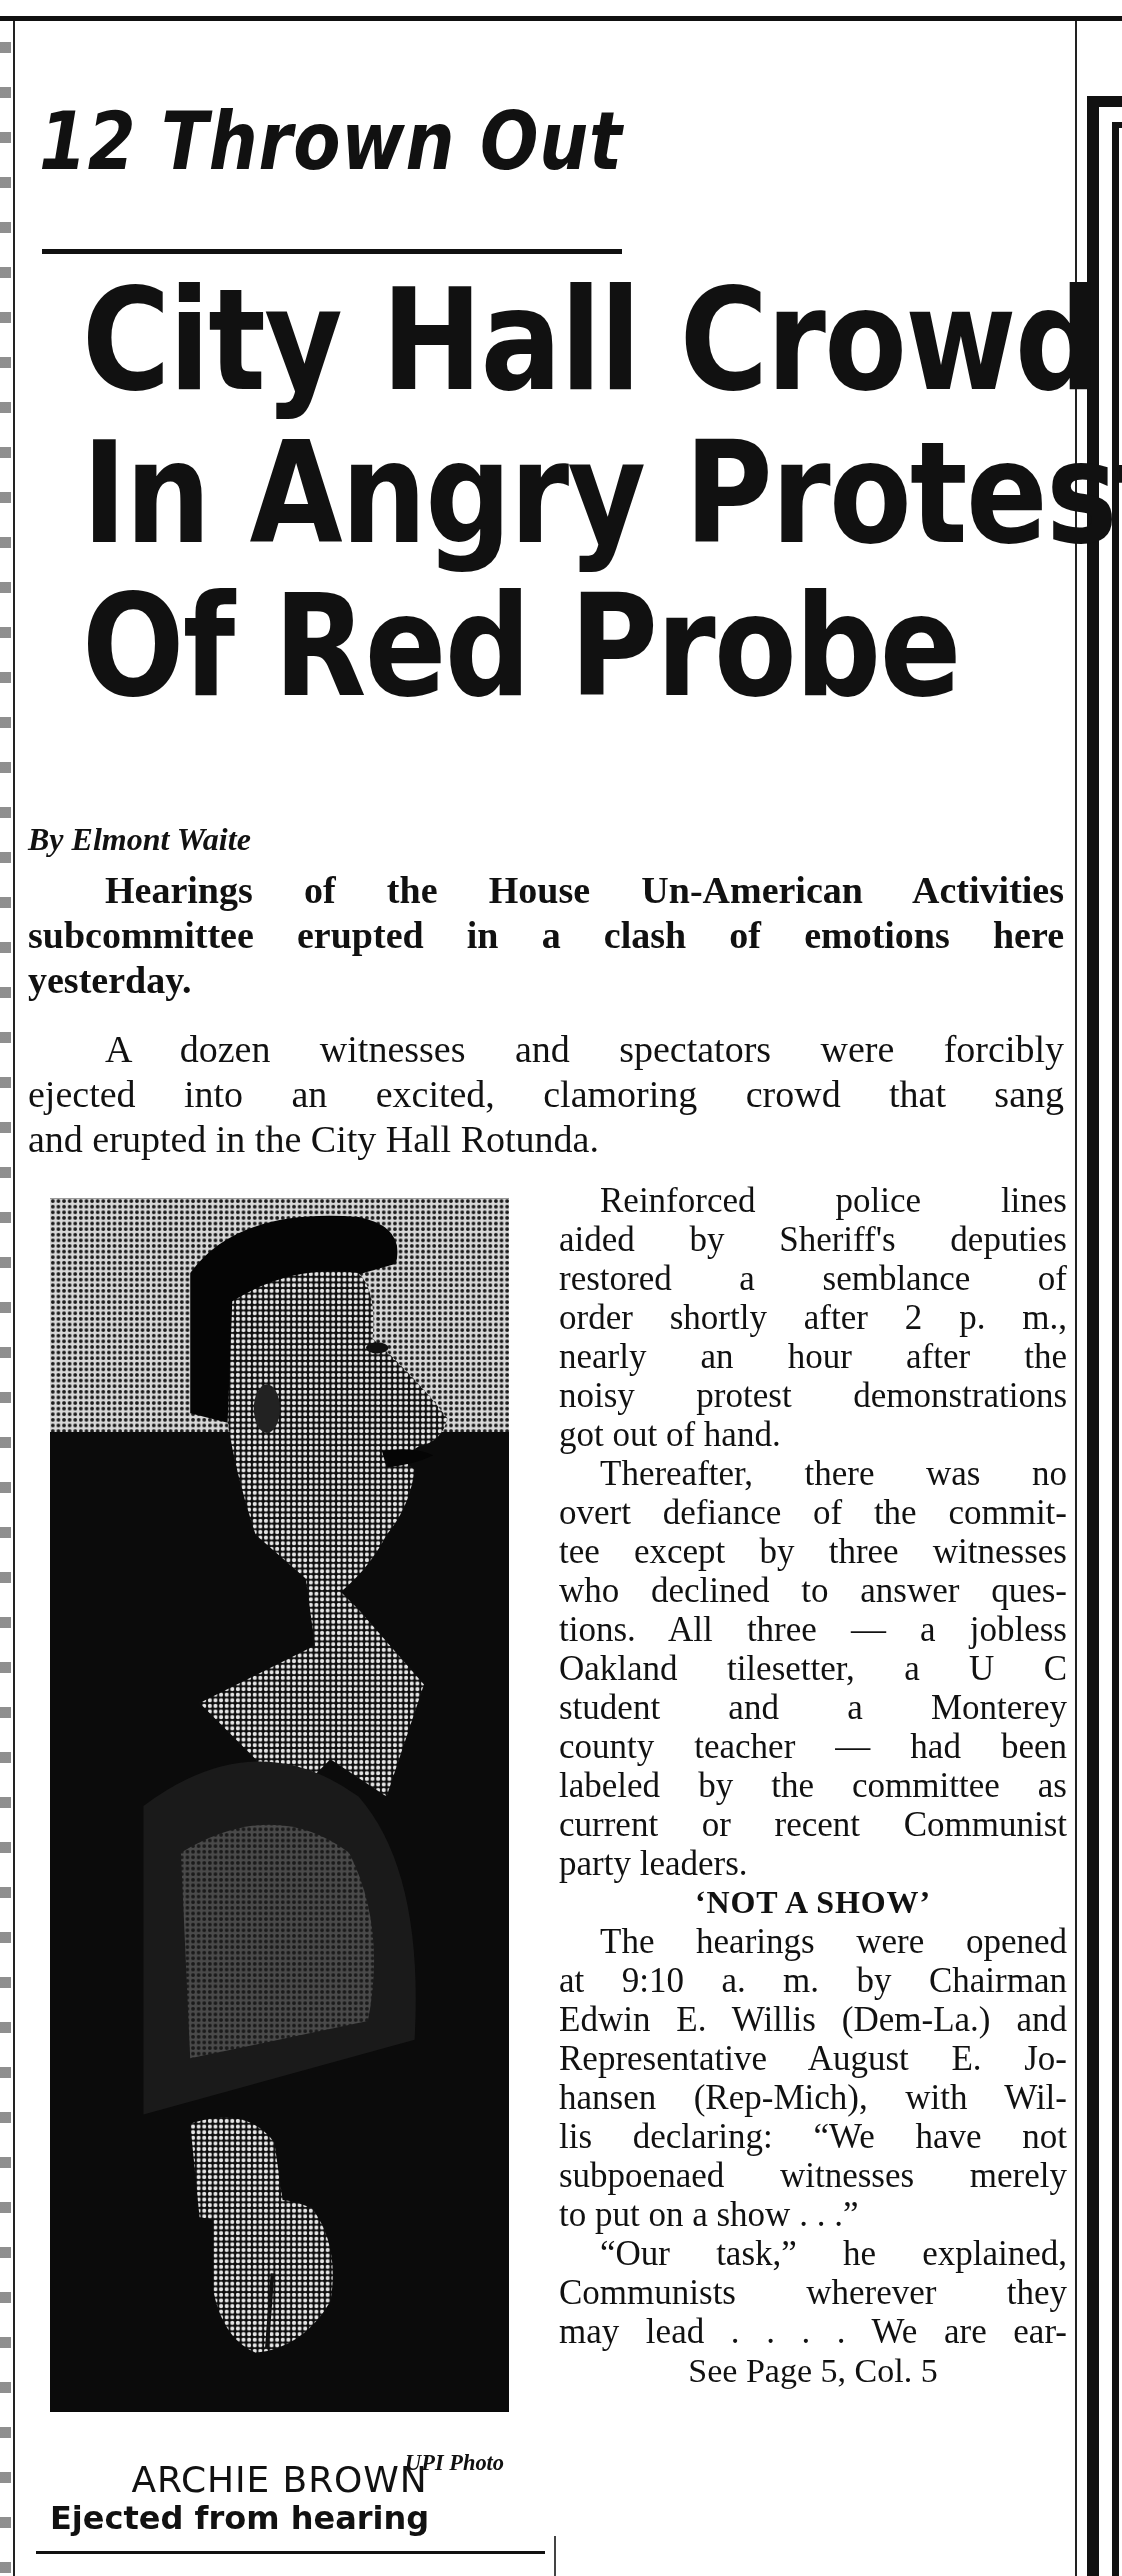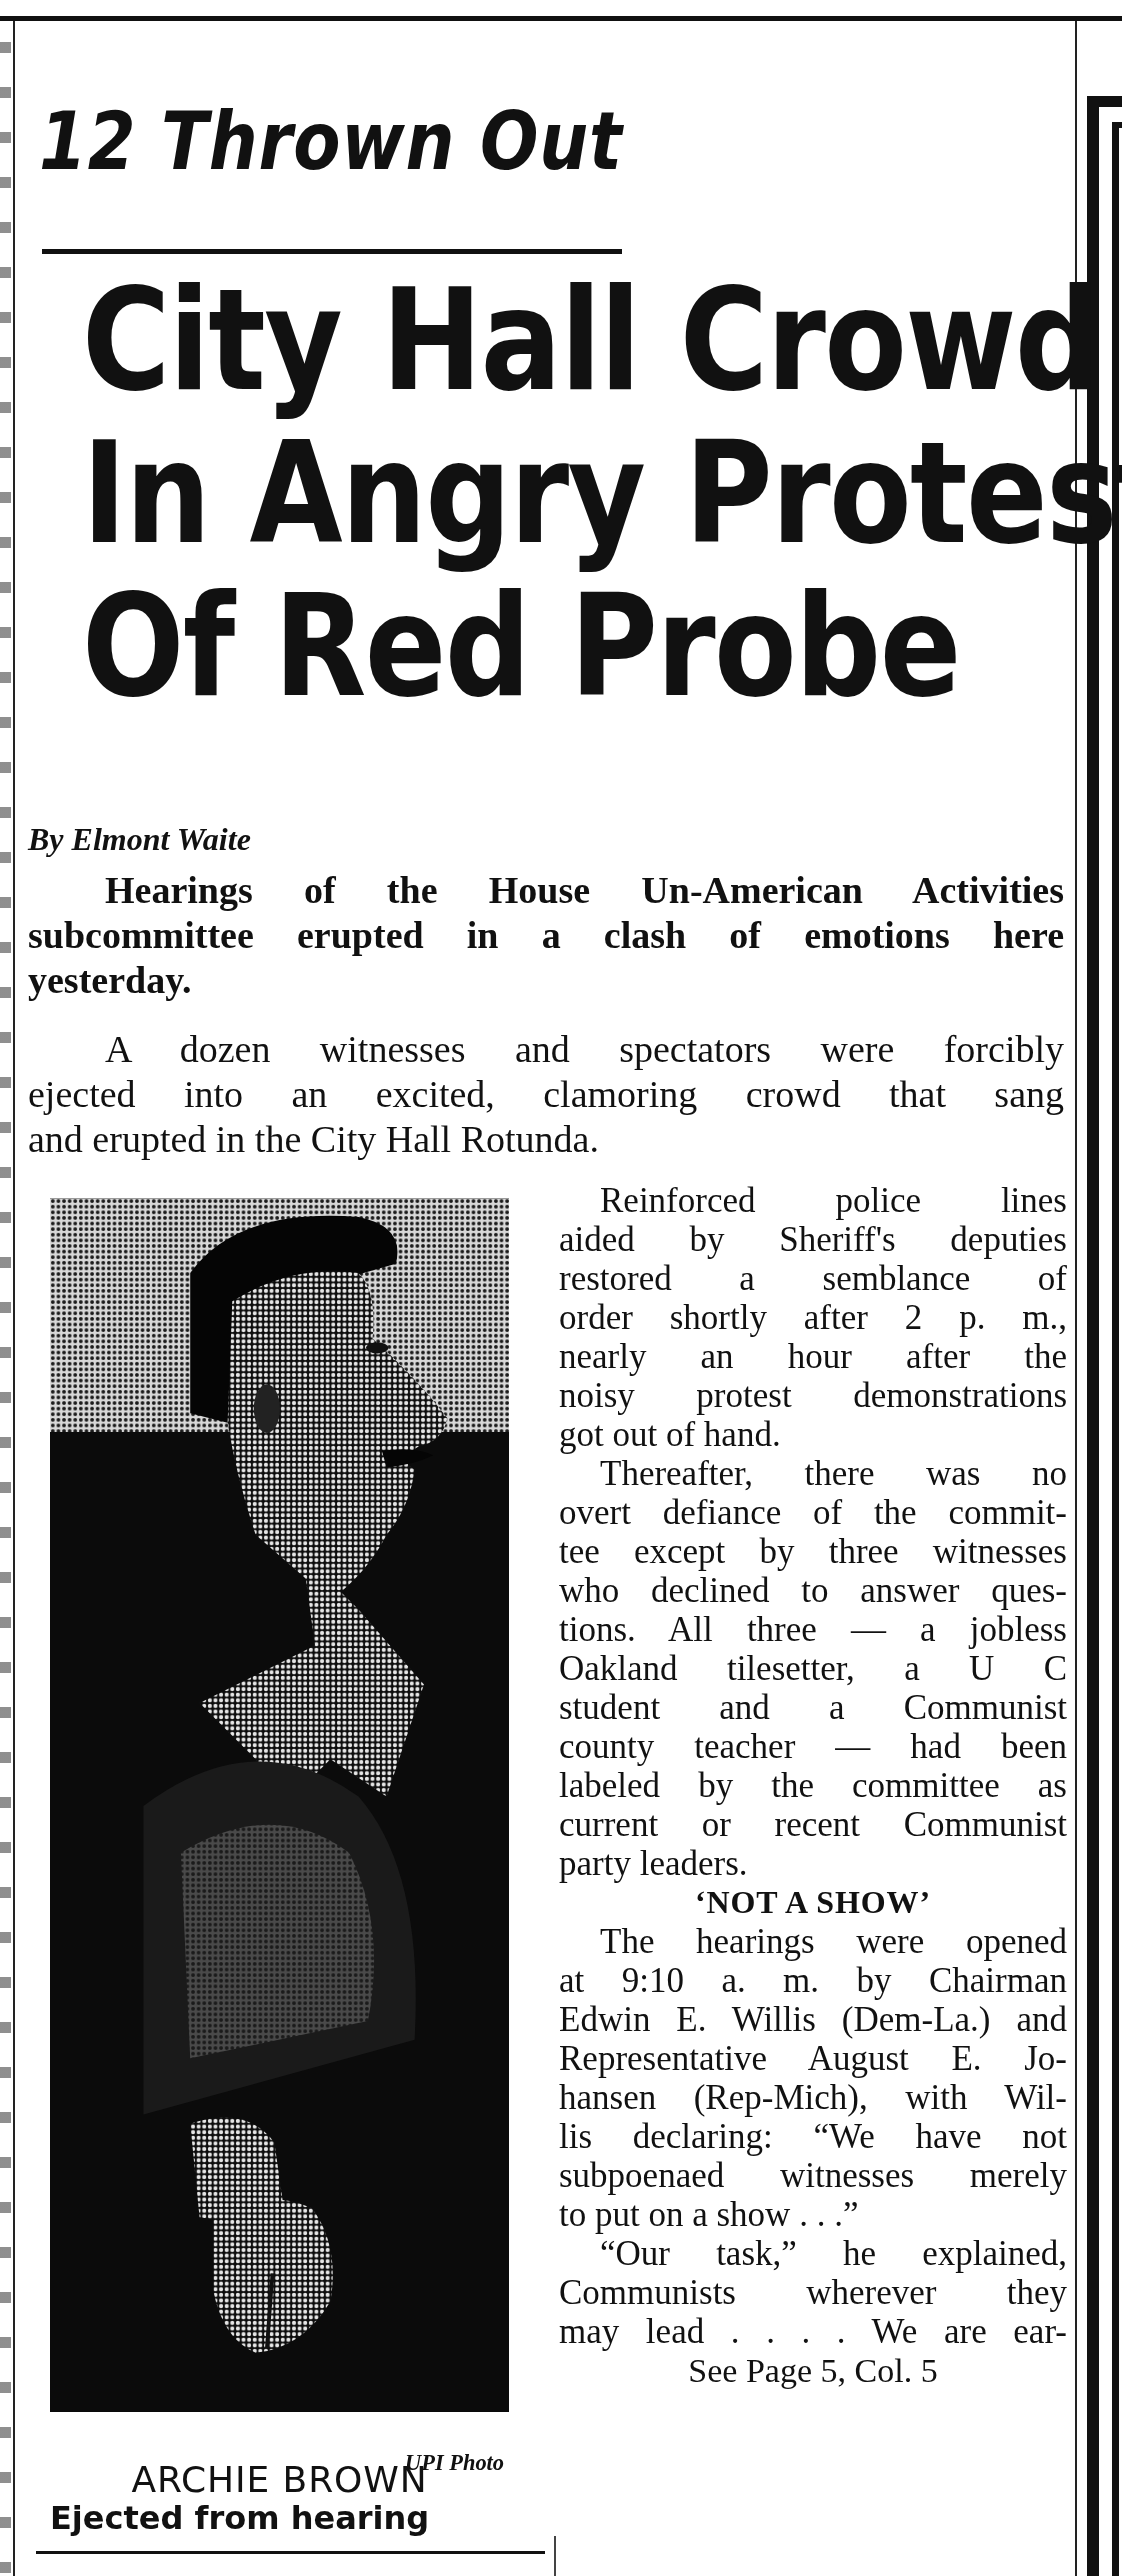--- a/index.html
+++ b/index.html
@@ -240,21 +240,21 @@
   <span class="line">order shortly after 2 p. m.,</span>
   <span class="line">nearly an hour after the</span>
   <span class="line">noisy protest demonstrations</span>
   <span class="line last">got out of hand.</span>
   <span class="line indent">Thereafter, there was no</span>
   <span class="line">overt defiance of the commit-</span>
   <span class="line">tee except by three witnesses</span>
   <span class="line">who declined to answer ques-</span>
   <span class="line">tions. All three — a jobless</span>
   <span class="line">Oakland tilesetter, a U C</span>
-  <span class="line">student and a Communist</span>
+  <span class="line">student and a Monterey</span>
   <span class="line">county teacher — had been</span>
   <span class="line">labeled by the committee as</span>
   <span class="line">current or recent Communist</span>
   <span class="line last">party leaders.</span>
   <span class="subhead">‘NOT A SHOW’</span>
   <span class="line indent">The hearings were opened</span>
   <span class="line">at 9:10 a. m. by Chairman</span>
   <span class="line">Edwin E. Willis (Dem-La.) and</span>
   <span class="line">Representative August E. Jo-</span>
   <span class="line">hansen (Rep-Mich), with Wil-</span>

